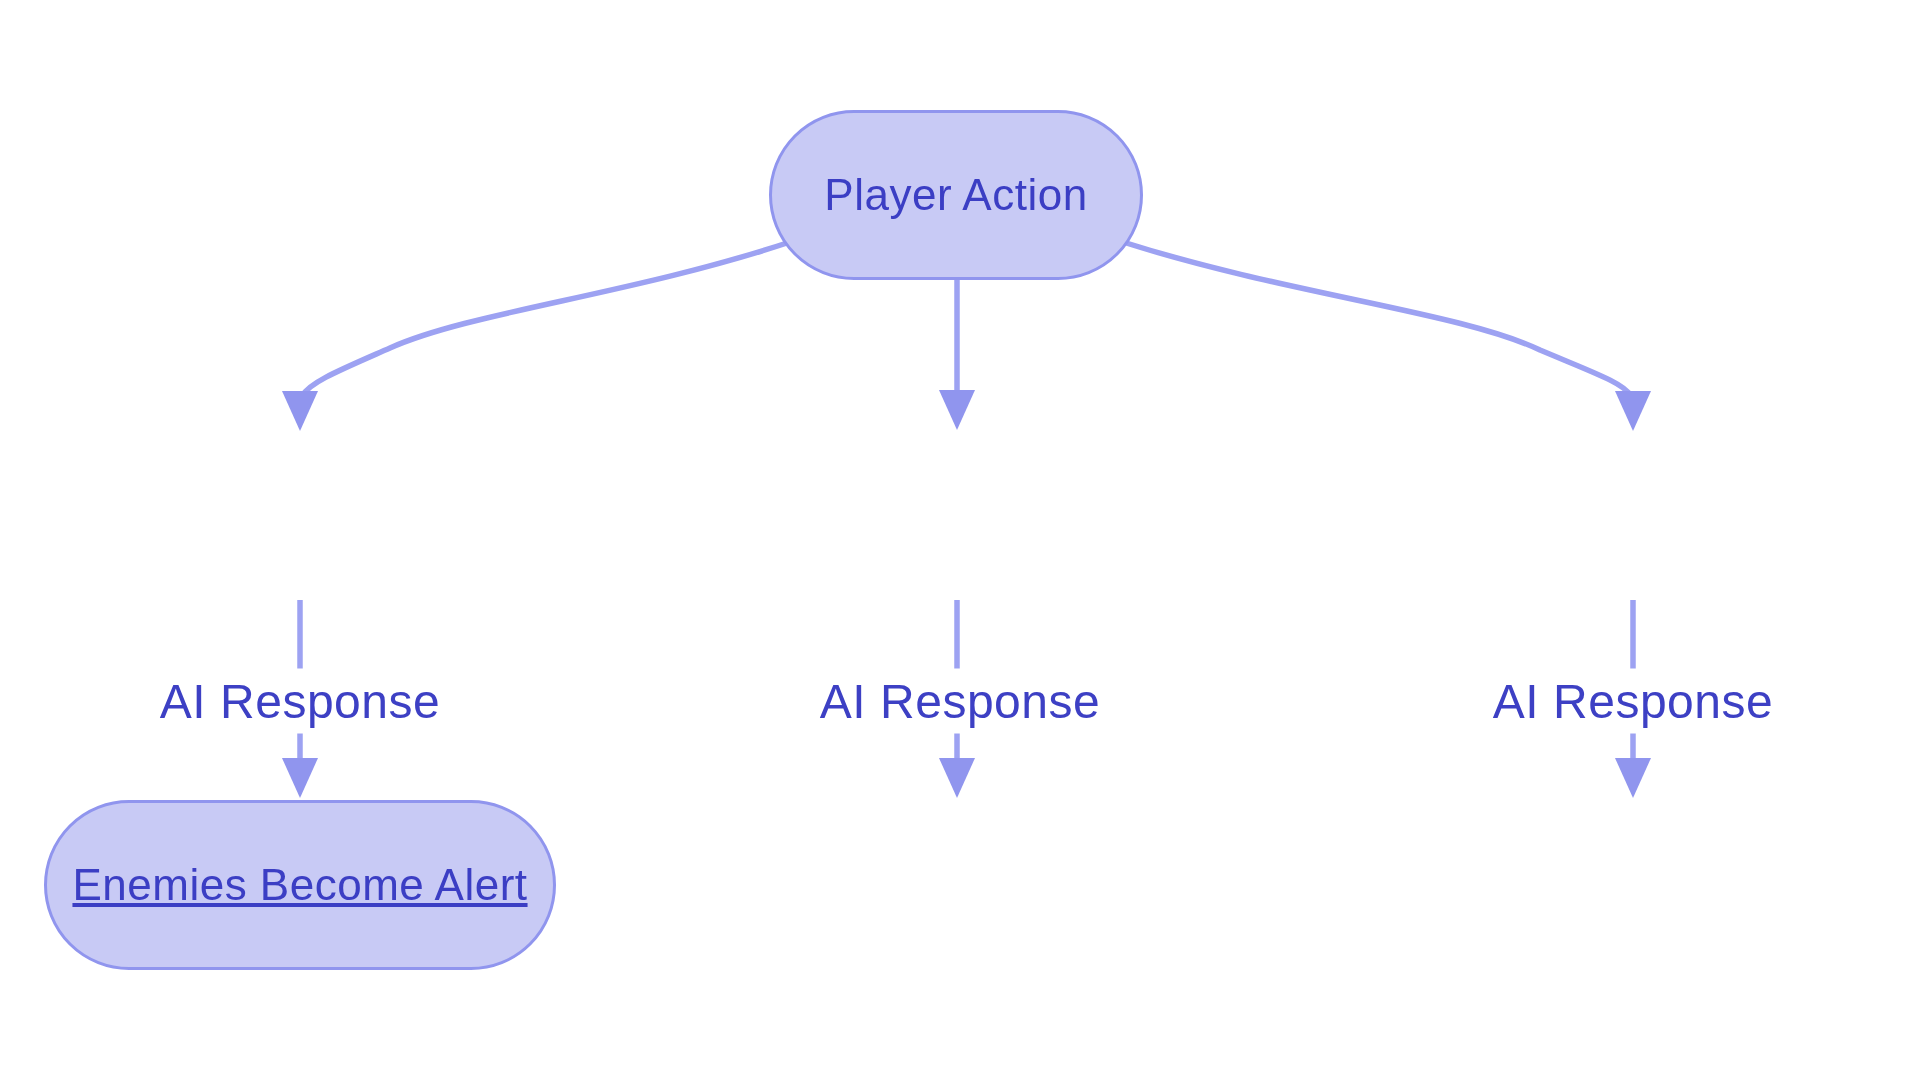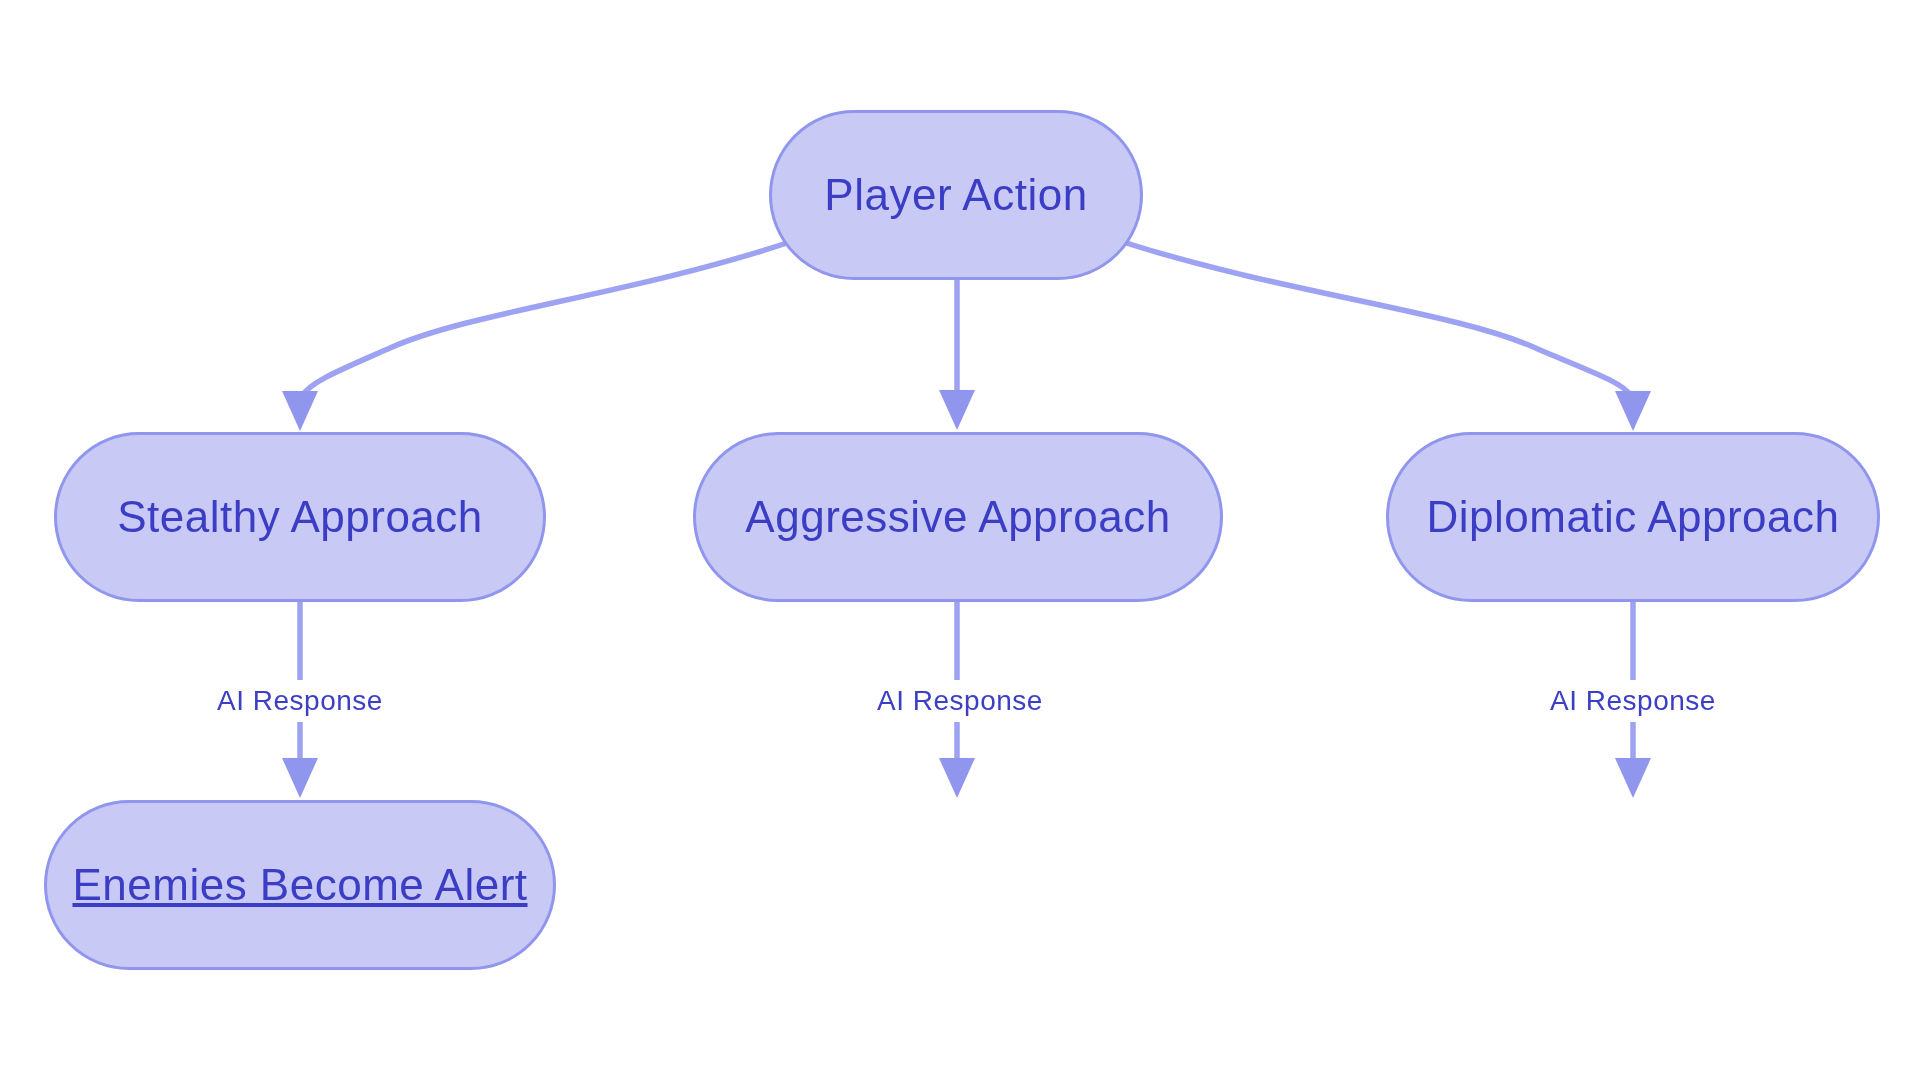--- a/index.html
+++ b/index.html
@@ -43,21 +43,21 @@
     color: var(--node-text, #3b3ec4);
     font-size: 44px;
     letter-spacing: 0.5px;
     white-space: nowrap;
   }
   .edge-label {
     position: absolute;
     transform: translate(-50%, -50%);
     background: var(--bg, #ffffff);
     color: var(--edge-label-text, #3d40c4);
-    font-size: 28px;
+    font-size: 48px;
     letter-spacing: 0.5px;
     padding: 5px 12px;
     white-space: nowrap;
   }
 </style>
 </head>
 <body>
 
 <div class="canvas">
 
@@ -79,31 +79,22 @@
     <polygon points="939,758 975,758 957,798"></polygon>
 
     <path d="M 1633 600 L 1633 760"></path>
     <polygon points="1615,758 1651,758 1633,798"></polygon>
   </svg>
 
   <div class="node" style="left:769px; top:110px; width:374px; height:170px;">
     <span>Player Action</span>
   </div>
 
-  <div class="node" style="left:54px; top:432px; width:492px; height:170px;">
-    <span>Stealthy Approach</span>
-  </div>
 
-  <div class="node" style="left:693px; top:432px; width:530px; height:170px;">
-    <span>Aggressive Approach</span>
-  </div>
 
-  <div class="node" style="left:1386px; top:432px; width:494px; height:170px;">
-    <span>Diplomatic Approach</span>
-  </div>
 
   <div class="node" style="left:44px; top:800px; width:512px; height:170px;text-decoration:underline;">
     <span>Enemies Become Alert</span>
   </div>
 
 
 
   <div class="edge-label" style="left:300px; top:701px;">AI Response</div>
 
   <div class="edge-label" style="left:960px; top:701px;">AI Response</div>

